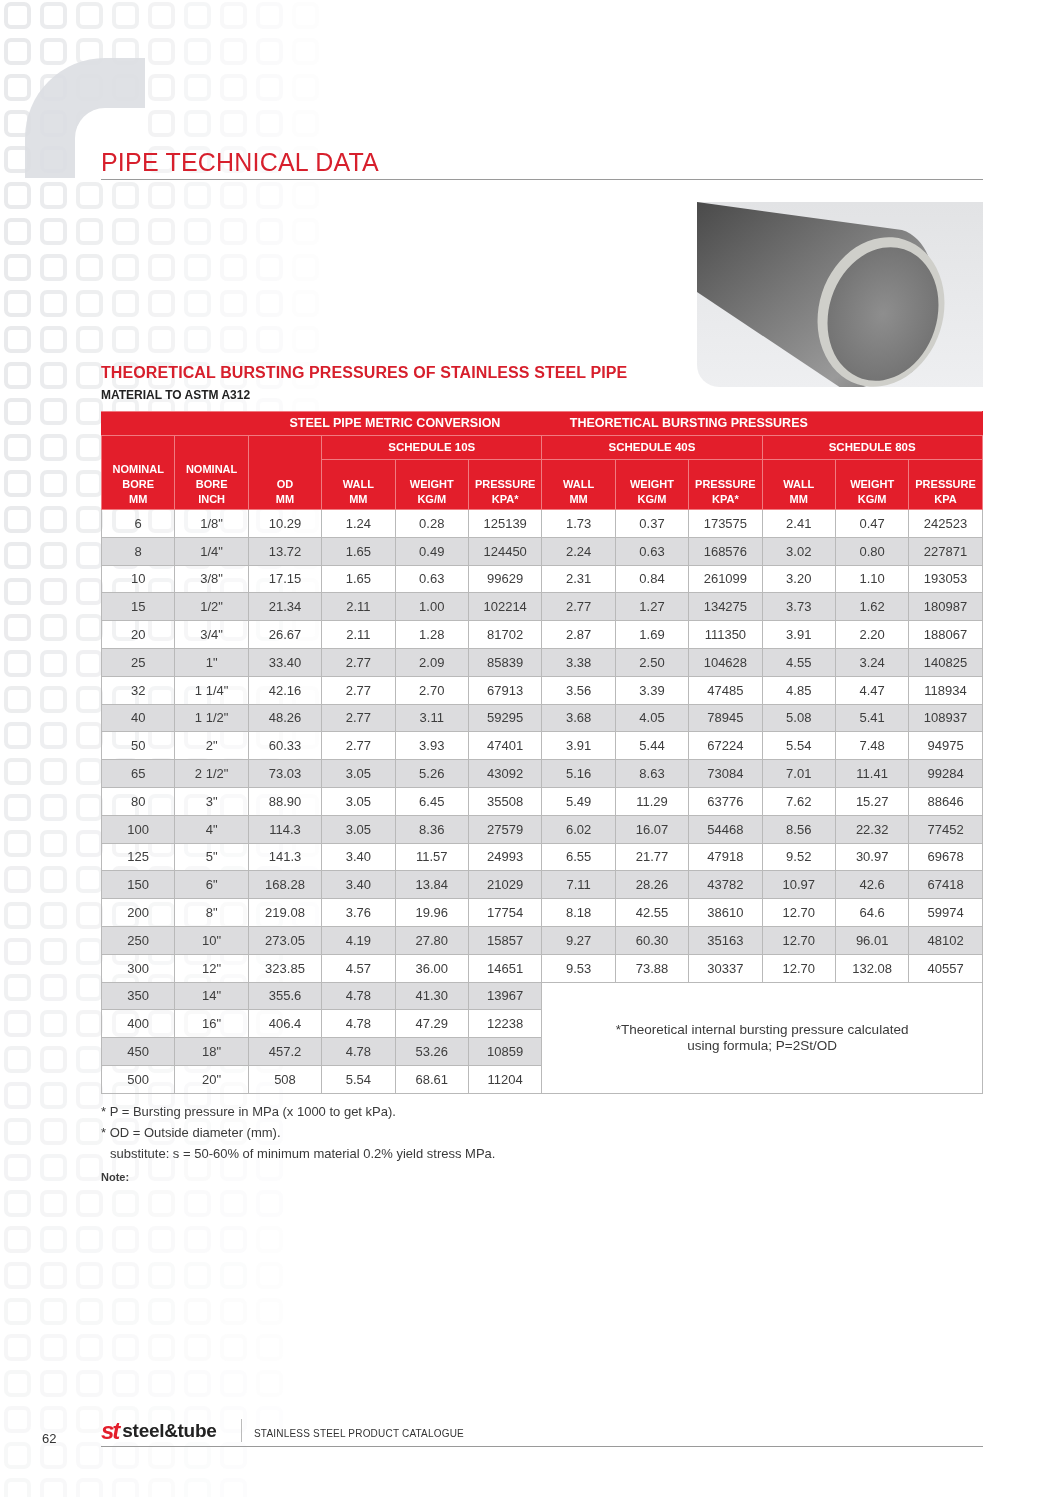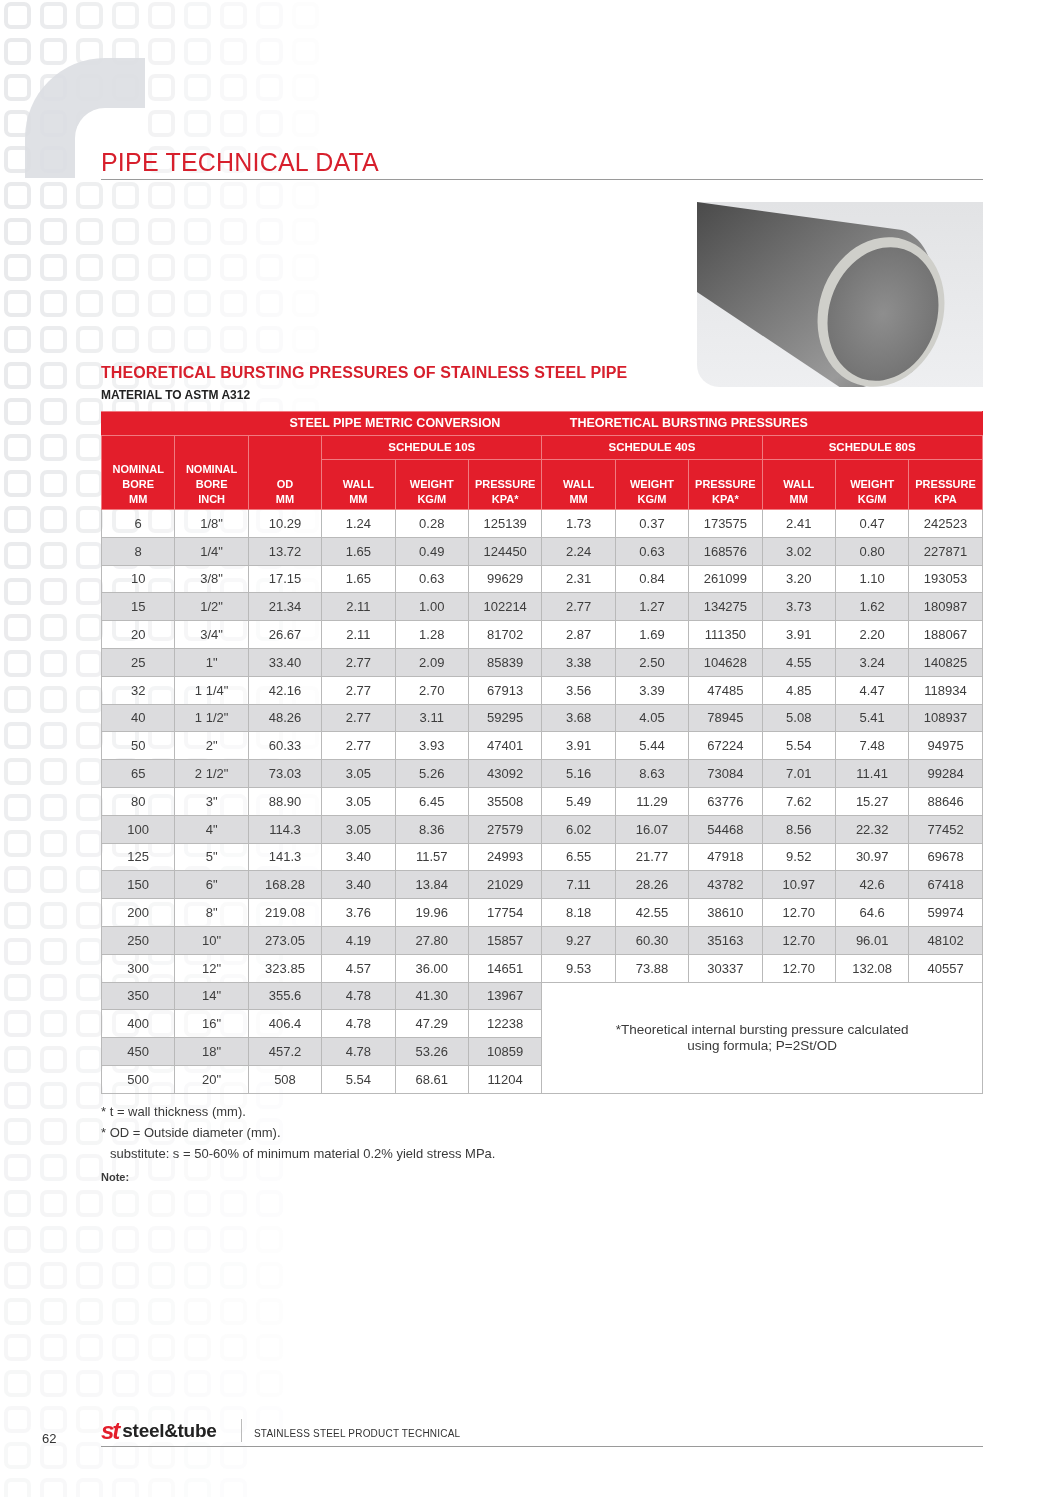--- a/index.html
+++ b/index.html
@@ -789,27 +789,27 @@
         <td class="c">508</td>
         <td class="c">5.54</td>
         <td class="c">68.61</td>
         <td class="c">11204</td>
       </tr>
     </tbody>
 </table>
 
 <div class="footnotes">
   <div id="fn-list">
-      <div class="fn">* t = wall thickness (mm).</div>
+      <div class="fn">* P = Bursting pressure in MPa (x 1000 to get kPa).</div>
       <div class="fn">* OD = Outside diameter (mm).</div>
     </div>
   <div class="fn indent">substitute: s = 50-60% of minimum material 0.2% yield stress MPa.</div>
   <div class="note-label">Note:</div>
 </div>
 
 <div class="page-number">62</div>
 <div class="logo">
   <span class="mark">st</span>
   <span class="word">steel&amp;tube</span>
 </div>
 <div class="footer-sep"></div>
-<div class="footer-label">STAINLESS STEEL PRODUCT TECHNICAL</div>
+<div class="footer-label">STAINLESS STEEL PRODUCT CATALOGUE</div>
 <div class="footer-rule"></div>
 
 </body></html>

